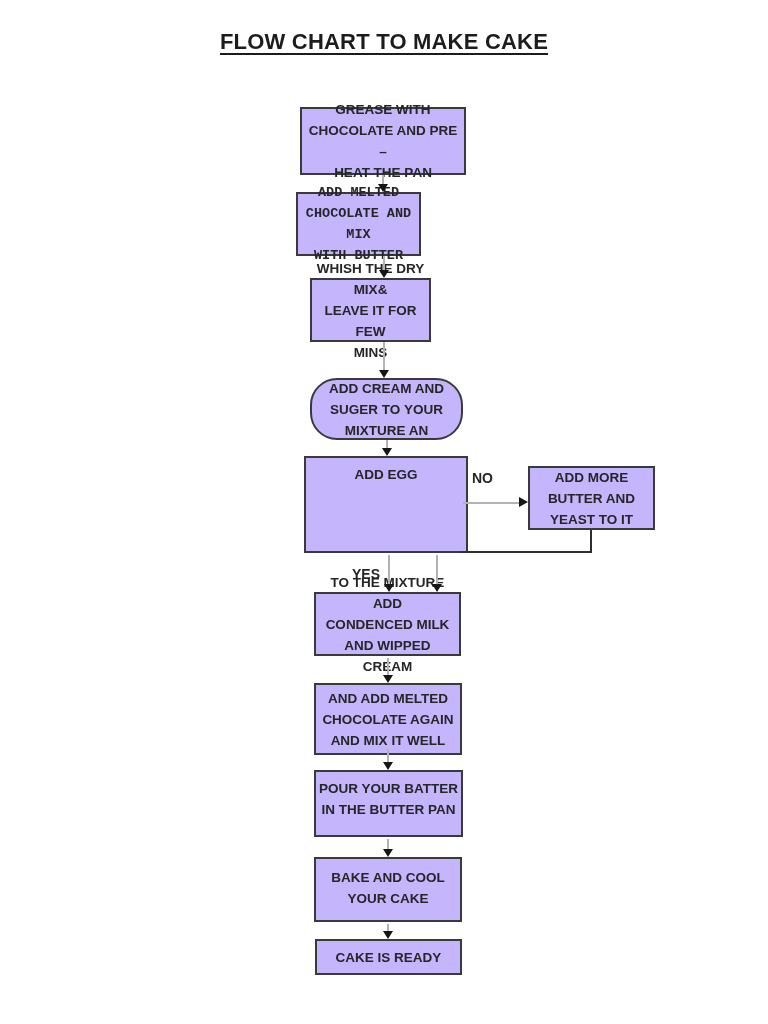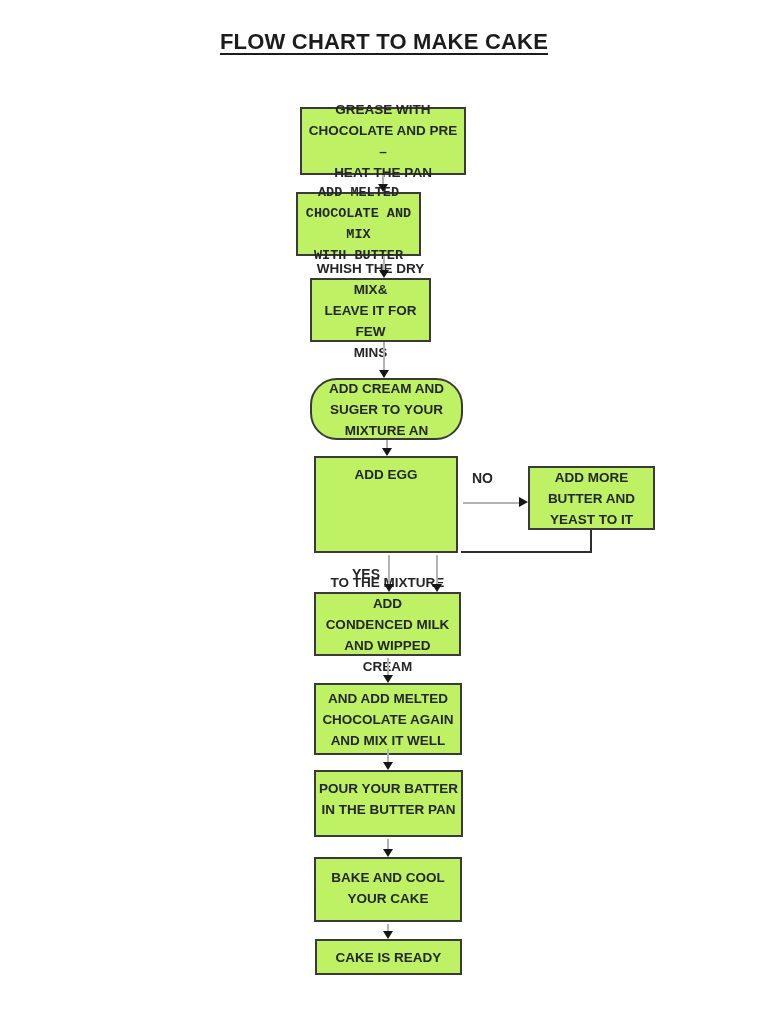--- a/index.html
+++ b/index.html
@@ -23,21 +23,21 @@
     color: #1c1c1c;
     text-decoration: underline;
     text-decoration-thickness: 2px;
     text-underline-offset: 4px;
     letter-spacing: 0.2px;
   }
   .node {
     position: absolute;
     box-sizing: border-box;
     border: 2px solid #3a3a3a;
-    background: #bef264;
+    background: #c4b5fd;
     color: #262626;
     font-weight: bold;
     font-size: 13.5px;
     line-height: 21px;
     text-align: center;
     white-space: pre-line;
     display: flex;
     align-items: center;
     justify-content: center;
     padding: 2px 3px;
@@ -95,21 +95,21 @@
 WITH BUTTER</div>
 
   <div class="node" style="left:310px; top:278px; width:121px; height:64px;">WHISH THE DRY MIX&amp;
 LEAVE IT FOR FEW
 MINS</div>
 
   <div class="node" style="left:310px; top:378px; width:153px; height:62px;border-radius:27px;">ADD CREAM AND
 SUGER TO YOUR
 MIXTURE AN</div>
 
-  <div class="node top" style="left:314px; top:456px; width:144px; height:97px;text-align:center;">ADD EGG</div>
+  <div class="node top" style="left:304px; top:456px; width:164px; height:97px;text-align:center;">ADD EGG</div>
 
   <div class="node" style="left:528px; top:466px; width:127px; height:64px;">ADD MORE
 BUTTER AND
 YEAST TO IT</div>
 
   <div class="node" style="left:314px; top:592px; width:147px; height:64px;">TO THE MIXTURE ADD
 CONDENCED MILK
 AND WIPPED CREAM</div>
 
   <div class="node" style="left:314px; top:683px; width:148px; height:72px;">AND ADD MELTED

